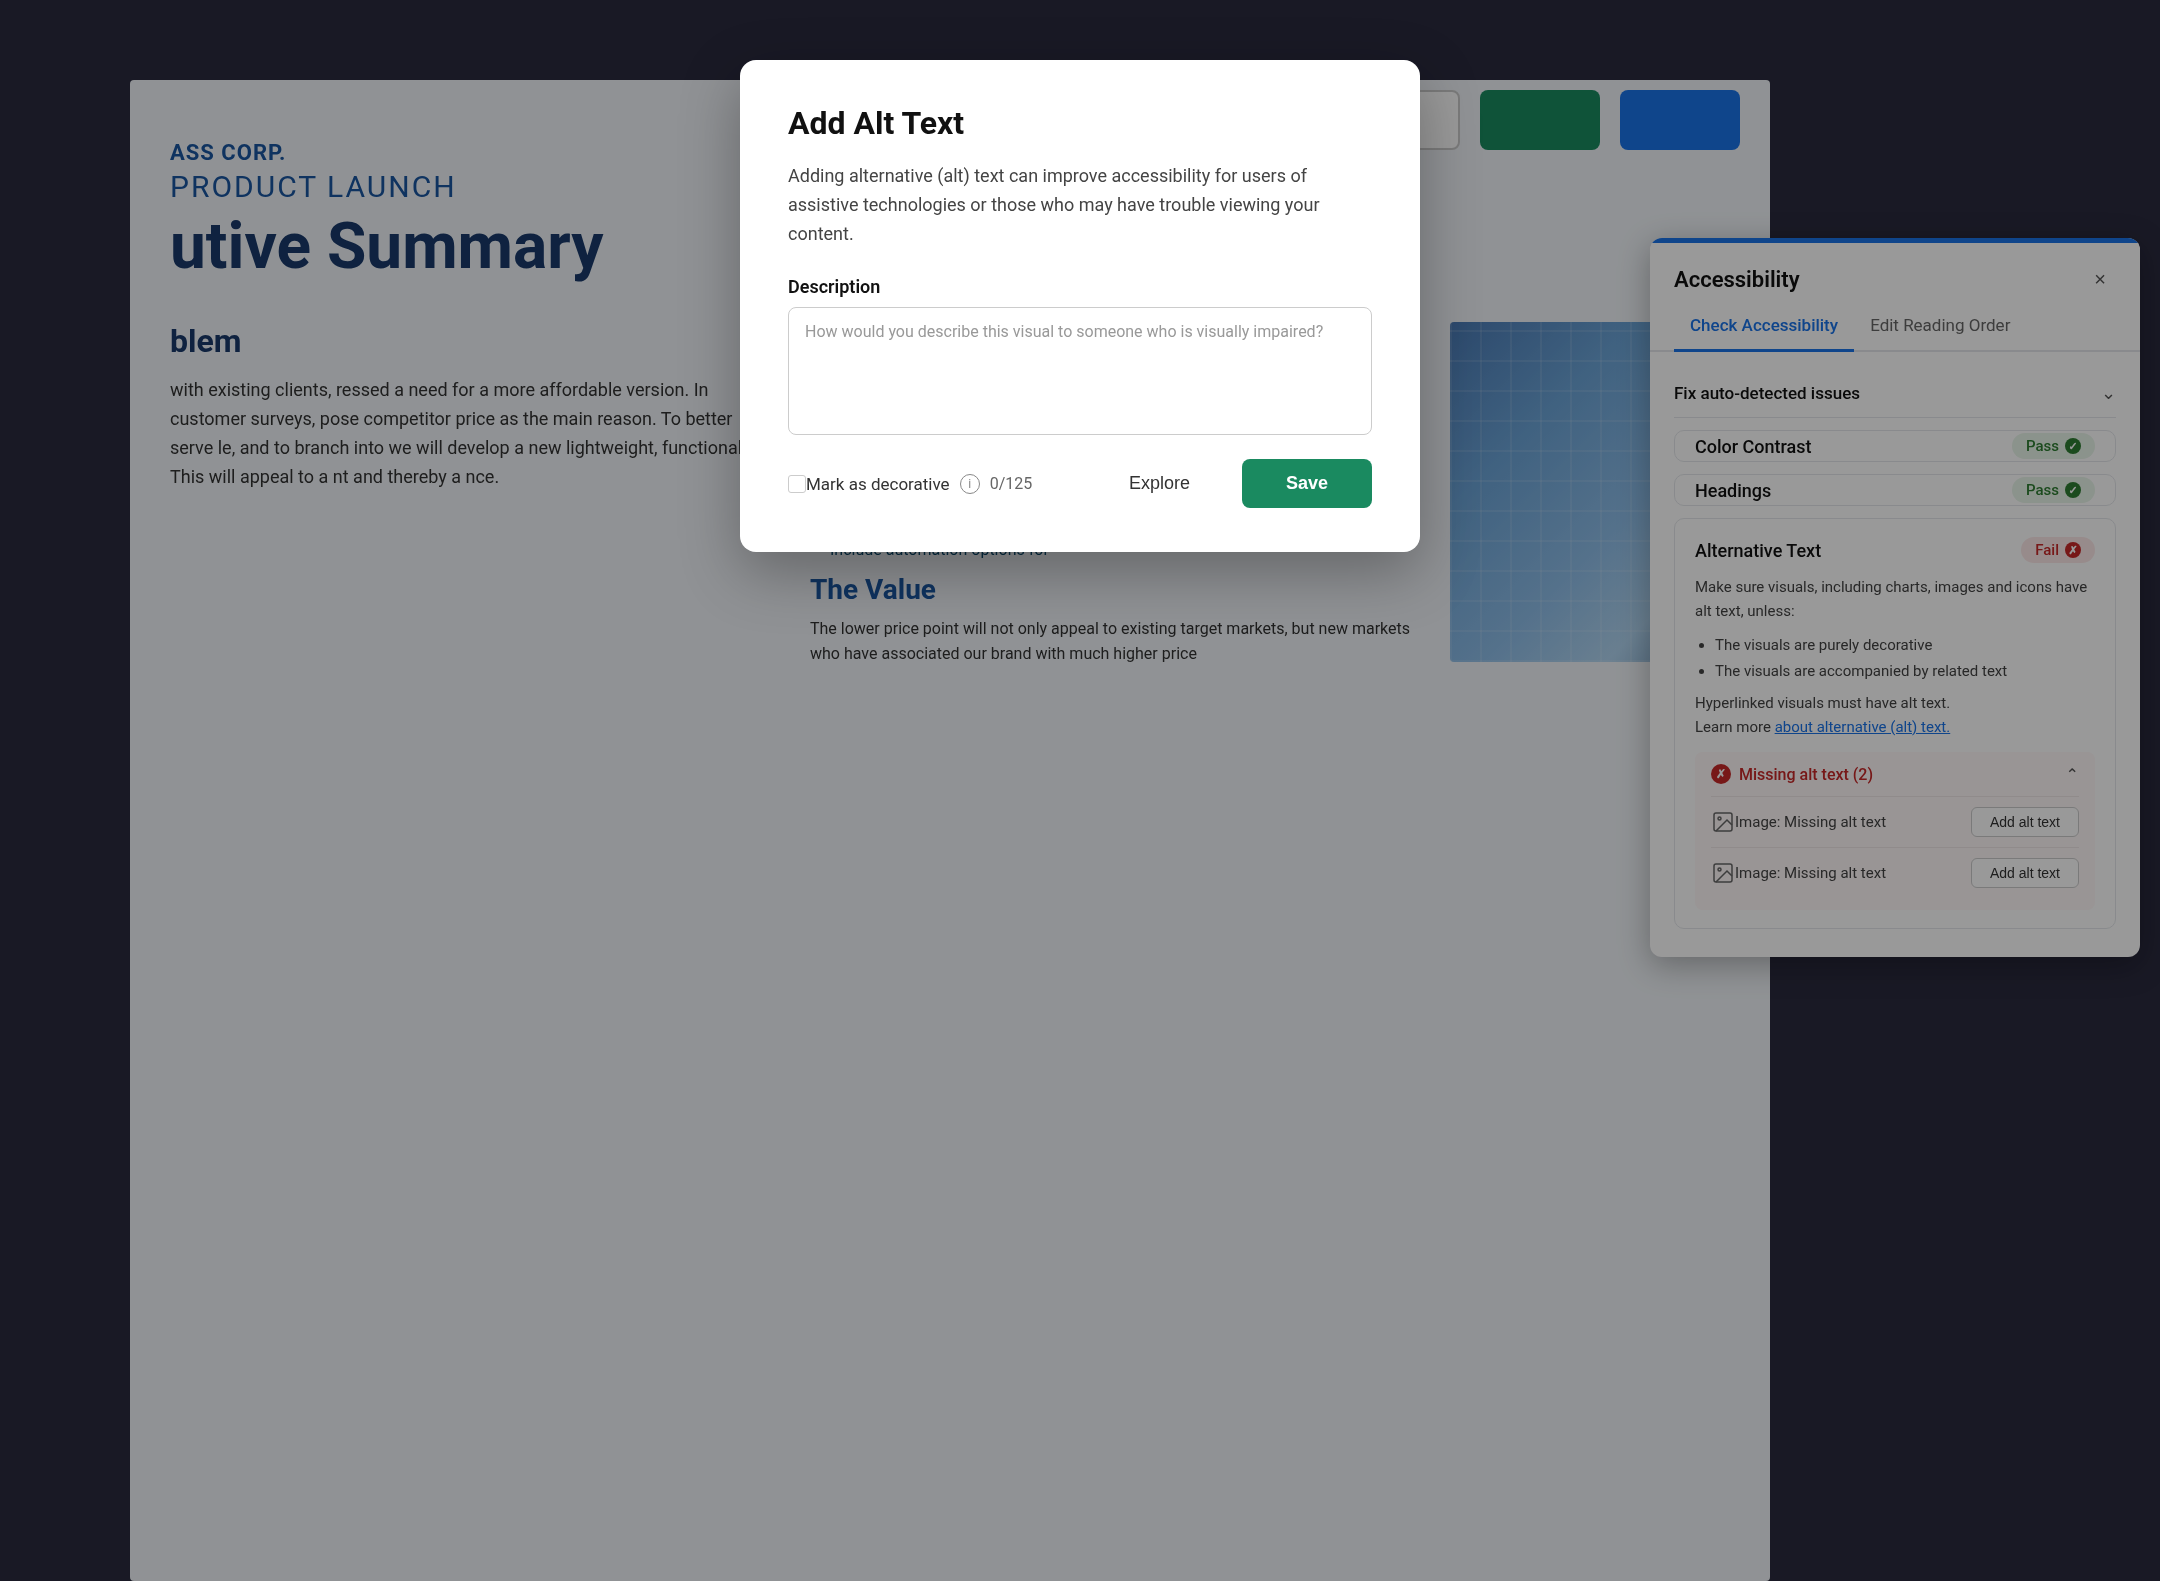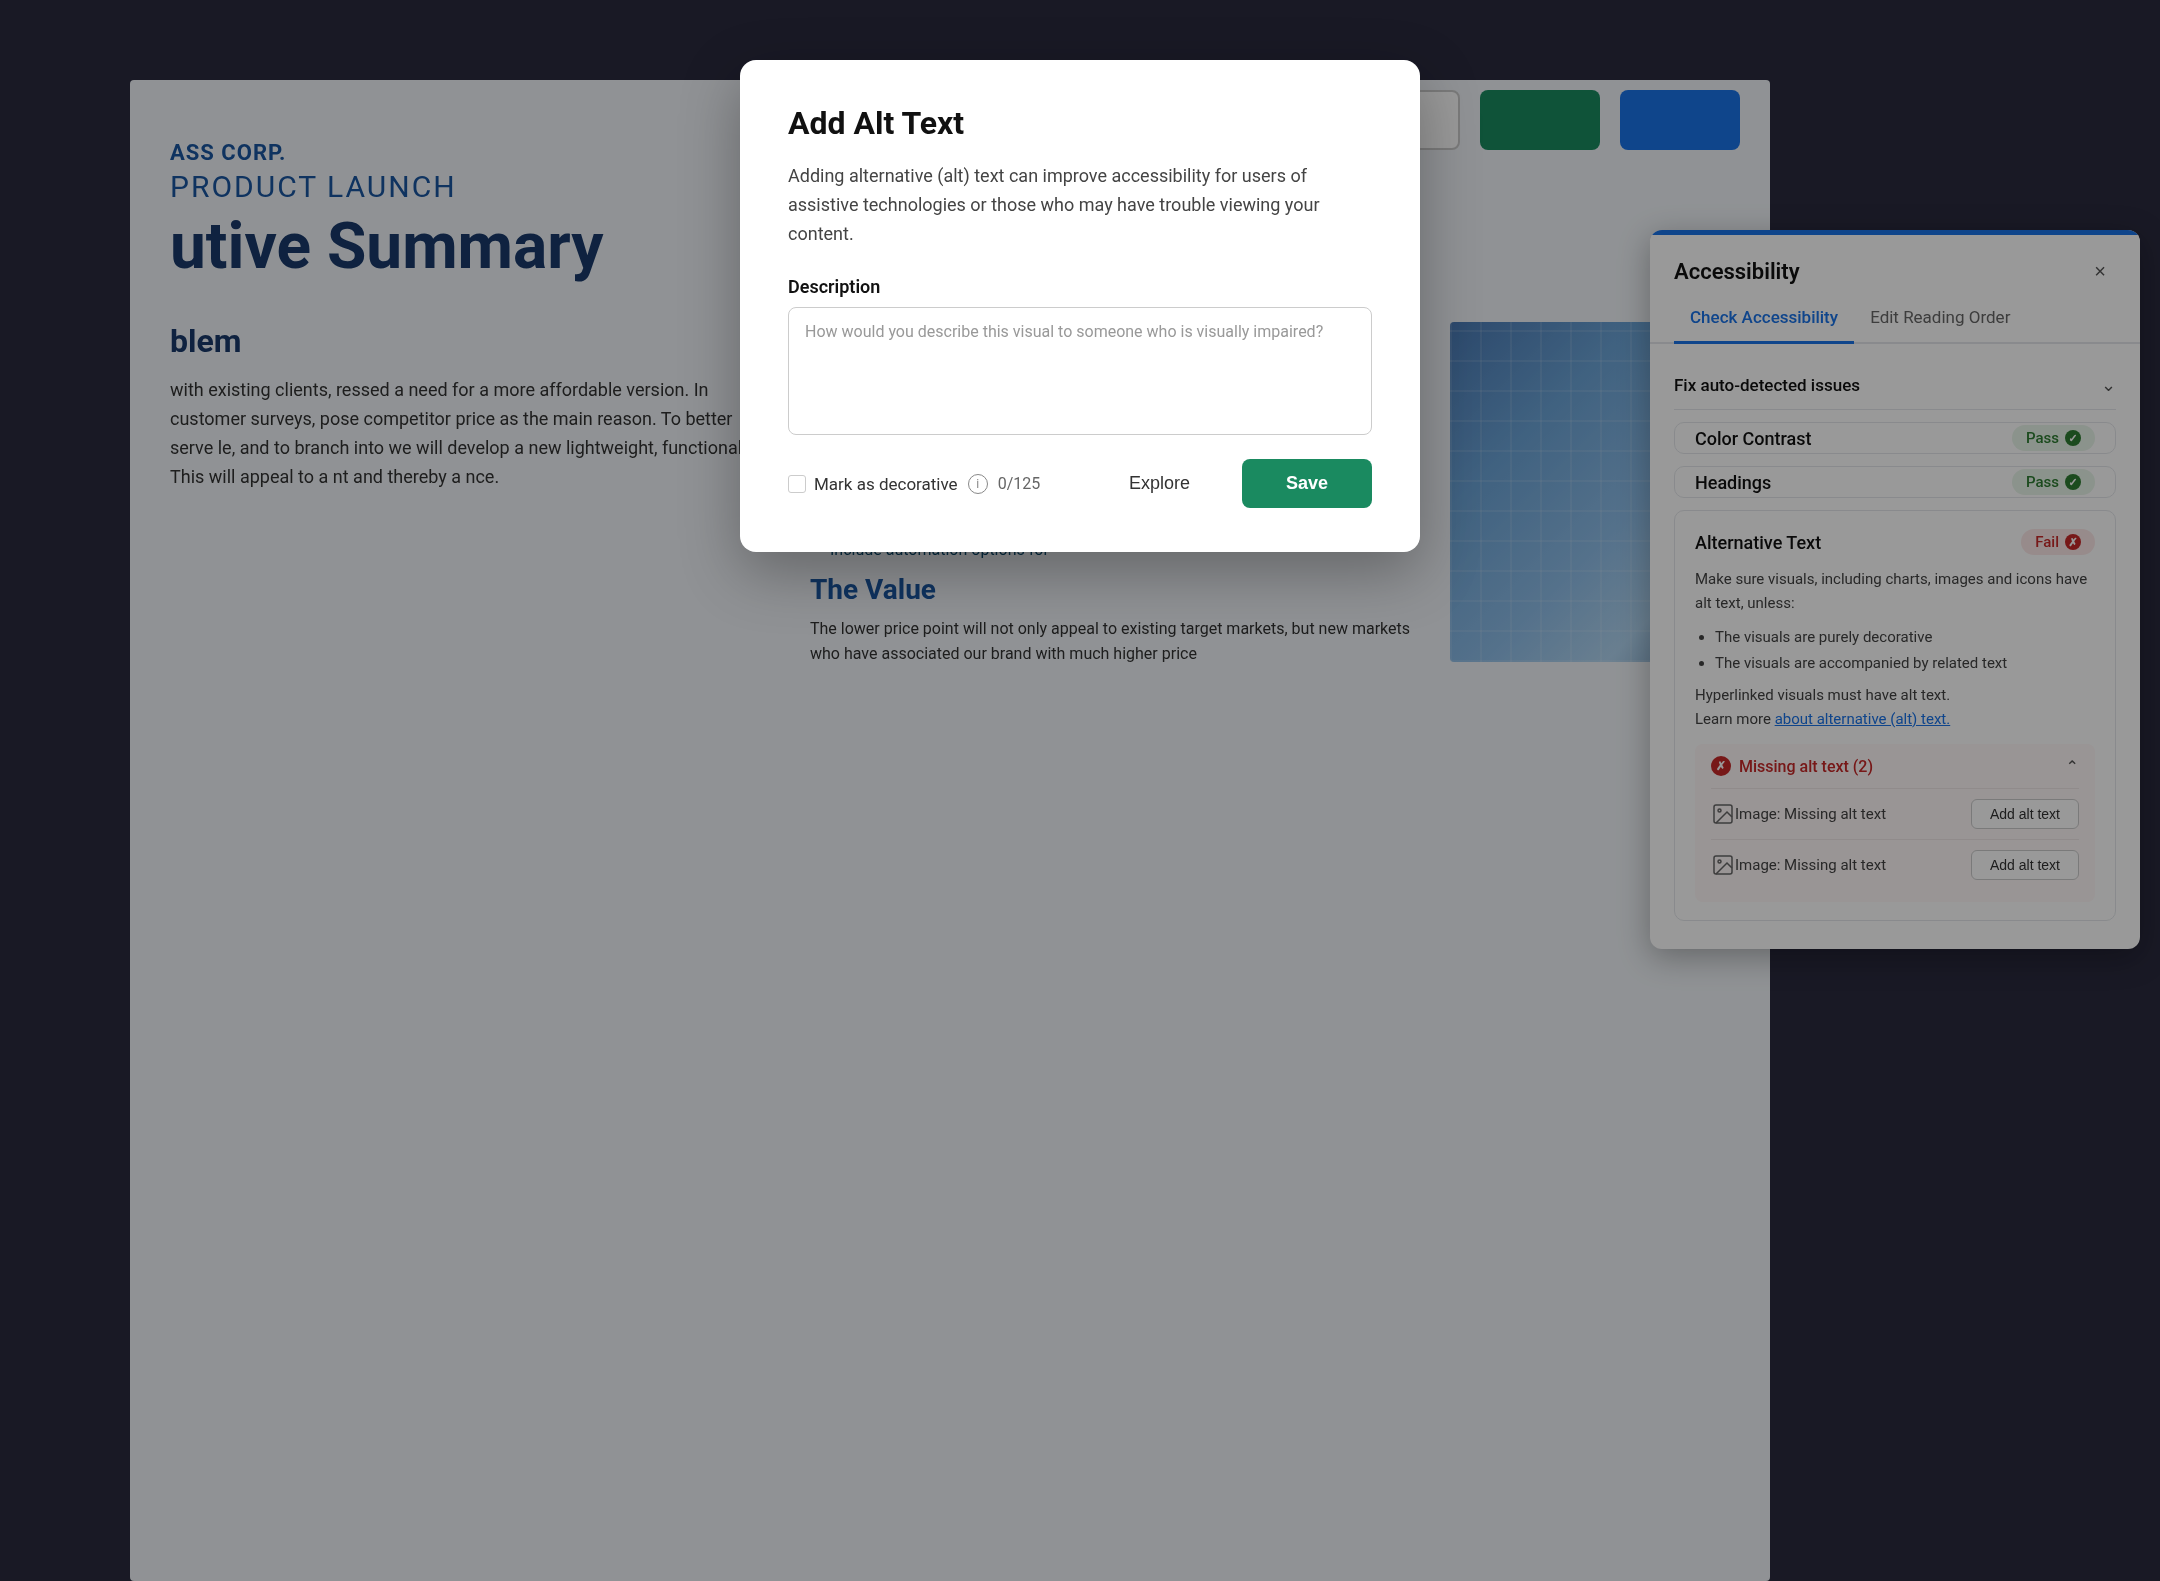--- a/index.html
+++ b/index.html
@@ -163,21 +163,21 @@
     .swatch {
       width: 120px;
       height: 60px;
       border-radius: 8px;
       border: 2px solid #ddd;
     }
 
     
     .accessibility-panel {
       position: absolute;
-      top: 230px;
+      top: 238px;
       right: 20px;
       width: 490px;
       background: white;
       border-radius: 12px;
       box-shadow: 0 8px 32px rgba(0,0,0,0.3);
       overflow: hidden;
     }
 
     .panel-header {
       display: flex;
@@ -503,21 +503,21 @@
 
     .modal-footer-left {
       display: flex;
       align-items: center;
       gap: 10px;
     }
 
     .checkbox-wrapper {
       display: flex;
       align-items: center;
-      gap: 8px;
+      gap: 0;
     }
 
     .modal-checkbox {
       width: 18px;
       height: 18px;
       border: 1.5px solid #ccc;
       border-radius: 3px;
       background: white;
       cursor: pointer;
     }

